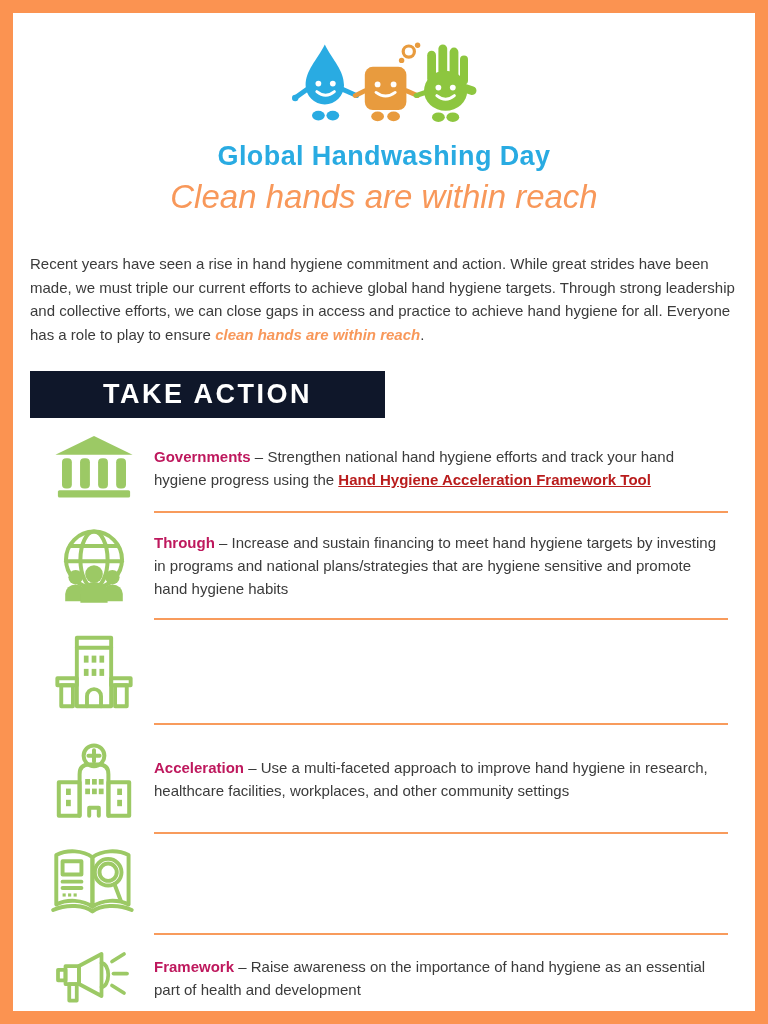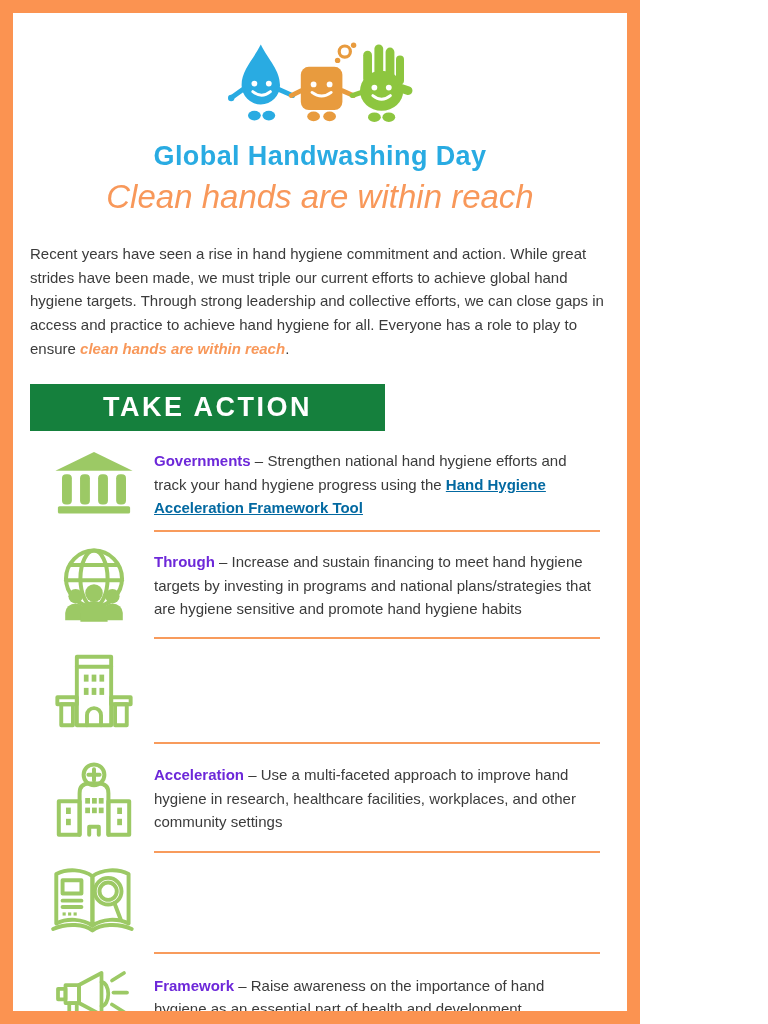--- a/index.html
+++ b/index.html
@@ -3,60 +3,60 @@
 <meta charset="utf-8">
 <style>
   * { box-sizing: border-box; }
   html,body { margin:0; padding:0; }
   body {
     width:768px; height:1024px;
     font-family:"Liberation Sans", sans-serif;
     background:#ffffff;
   }
   .frame {
-    width:640px; height:1024px;
+    width:768px; height:1024px;
     border:13px solid #FB9351;
     background:#ffffff;
     overflow:hidden;
     color:#3b3b3b;
   }
   .mascots-wrap { text-align:center; margin-top:28px; }
   .page-title {
     text-align:center; color:#29ABE2;
     font-size:27px; font-weight:bold; letter-spacing:.4px;
     margin:14px 0 0;
   }
   .page-subtitle {
     text-align:center; color:#F8985A;
     font-size:33px; font-style:italic; font-weight:normal;
     margin:6px 0 0;
   }
   .intro {
-    margin:26px 18px 0 17px;
+    margin:36px 18px 0 17px;
     font-size:15px; line-height:1.58;
   }
   .intro .hl { color:#F8985A; font-weight:bold; font-style:italic; }
   .banner {
     margin:24px 0 0 17px;
     width:355px; height:47px;
-    background:#15803d;
+    background:#0f172a;
     display:flex; align-items:center; justify-content:center;
   }
   .banner-label {
     color:#ffffff; font-weight:bold; font-size:27px; letter-spacing:2.5px;
   }
   .actions { margin:18px 27px 0 35px; }
   .action-row { display:flex; align-items:center; }
   .icon-cell {
     flex:0 0 92px; margin-right:14px;
     display:flex; align-items:center; justify-content:center;
   }
   .item-text { flex:1; font-size:15px; line-height:1.55; margin:0; }
-  .item-text strong { color:#6d28d9; }
-  .link { color:#0369a1; font-weight:bold; text-decoration:underline; cursor:pointer;text-align:center; }
+  .item-text strong { color:#be185d; }
+  .link { color:#b91c1c; font-weight:bold; text-decoration:underline; cursor:pointer;text-align:center; }
   .divider {
     border:none; border-top:2px solid #F89B5C;
     margin:11px 0 12px 106px;
   }
   
   .oicon { stroke:#9CC965; fill:none; stroke-width:5; stroke-linejoin:round; stroke-linecap:round; }
   .oicon-fill { fill:#9CC965; stroke:none; }
 </style>
 </head>
 <body>

